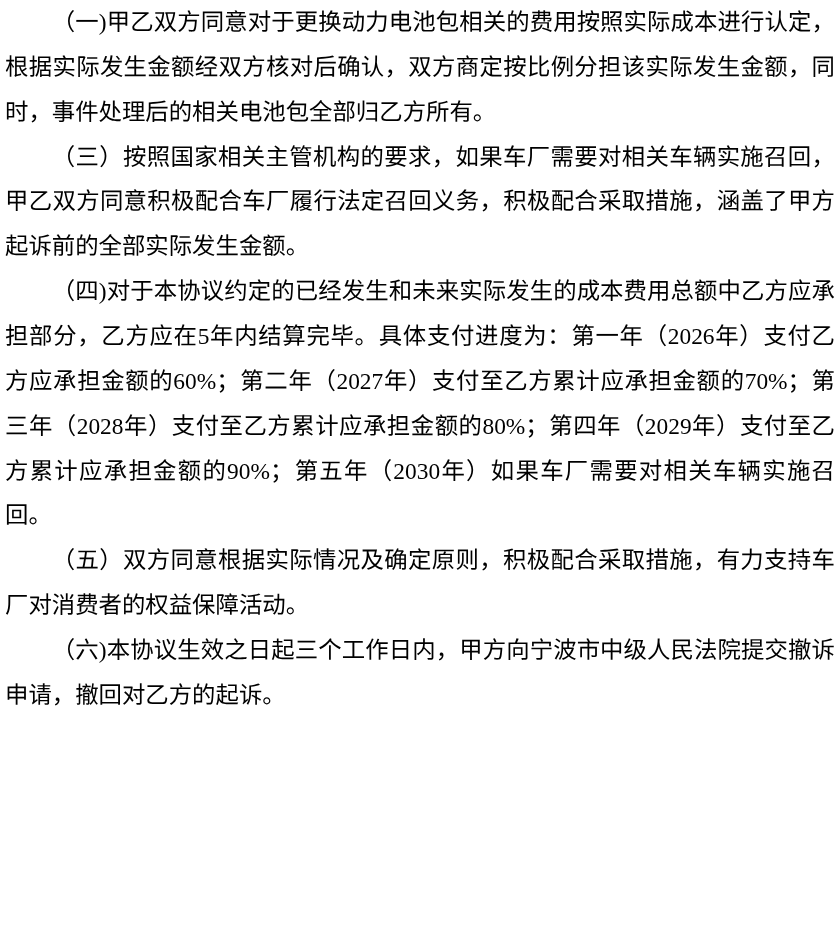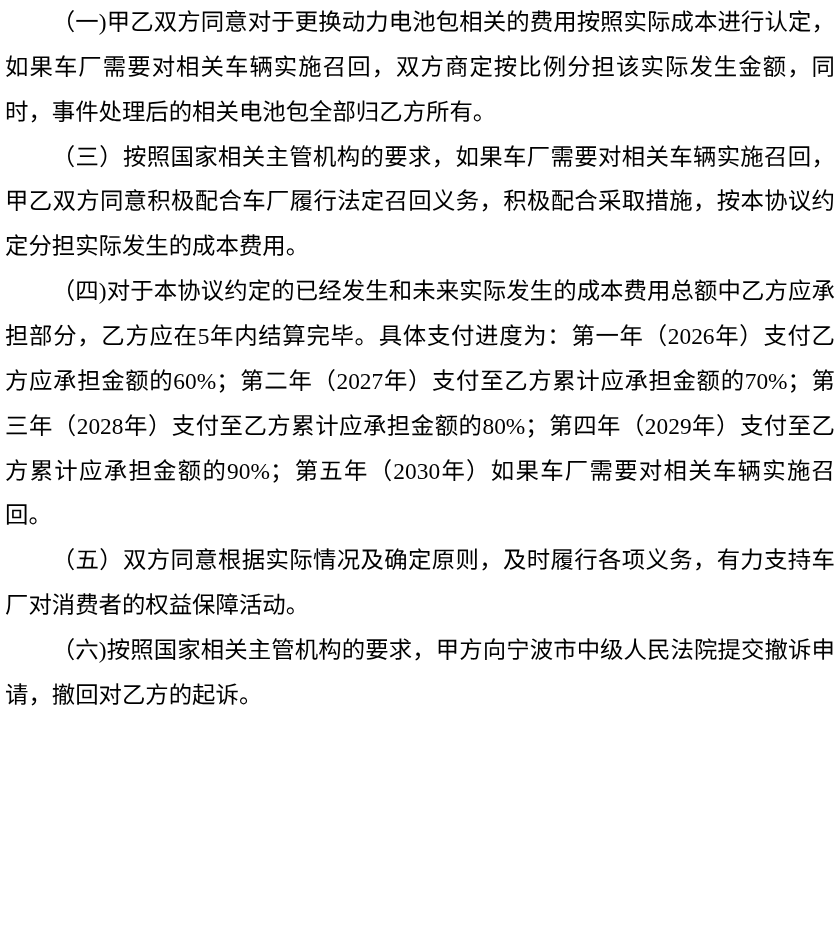--- a/index.html
+++ b/index.html
@@ -29,18 +29,18 @@
     text-align: justify;
     text-indent: 2em;
     word-break: break-all;
     color: #000000;
   }
 </style>
 </head>
 <body>
 
 <div class="page">
-  <p class="clause">（一)甲乙双方同意对于更换动力电池包相关的费用按照实际成本进行认定，如果车厂需要对相关车辆实施召回，双方商定按比例分担该实际发生金额，同时，事件处理后的相关电池包全部归乙方所有。</p>
-  <p class="clause">（三）按照国家相关主管机构的要求，如果车厂需要对相关车辆实施召回，甲乙双方同意积极配合车厂履行法定召回义务，积极配合采取措施，按本协议约定分担实际发生的成本费用。</p>
+  <p class="clause">（一)甲乙双方同意对于更换动力电池包相关的费用按照实际成本进行认定，根据实际发生金额经双方核对后确认，双方商定按比例分担该实际发生金额，同时，事件处理后的相关电池包全部归乙方所有。</p>
+  <p class="clause">（三）按照国家相关主管机构的要求，如果车厂需要对相关车辆实施召回，甲乙双方同意积极配合车厂履行法定召回义务，积极配合采取措施，涵盖了甲方起诉前的全部实际发生金额。</p>
   <p class="clause">（四)对于本协议约定的已经发生和未来实际发生的成本费用总额中乙方应承担部分，乙方应在5年内结算完毕。具体支付进度为：第一年（2026年）支付乙方应承担金额的60%；第二年（2027年）支付至乙方累计应承担金额的70%；第三年（2028年）支付至乙方累计应承担金额的80%；第四年（2029年）支付至乙方累计应承担金额的90%；第五年（2030年）如果车厂需要对相关车辆实施召回。</p>
-  <p class="clause">（五）双方同意根据实际情况及确定原则，及时履行各项义务，有力支持车厂对消费者的权益保障活动。</p>
-  <p class="clause">（六)按照国家相关主管机构的要求，甲方向宁波市中级人民法院提交撤诉申请，撤回对乙方的起诉。</p>
+  <p class="clause">（五）双方同意根据实际情况及确定原则，积极配合采取措施，有力支持车厂对消费者的权益保障活动。</p>
+  <p class="clause">（六)本协议生效之日起三个工作日内，甲方向宁波市中级人民法院提交撤诉申请，撤回对乙方的起诉。</p>
 </div>
 
 </body></html>

